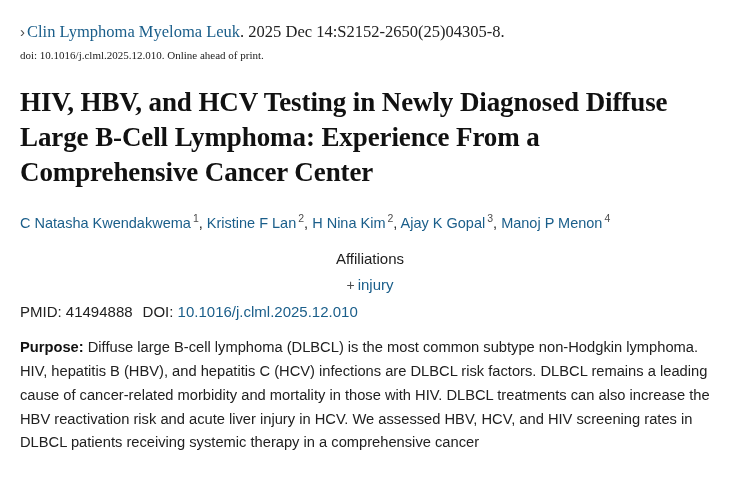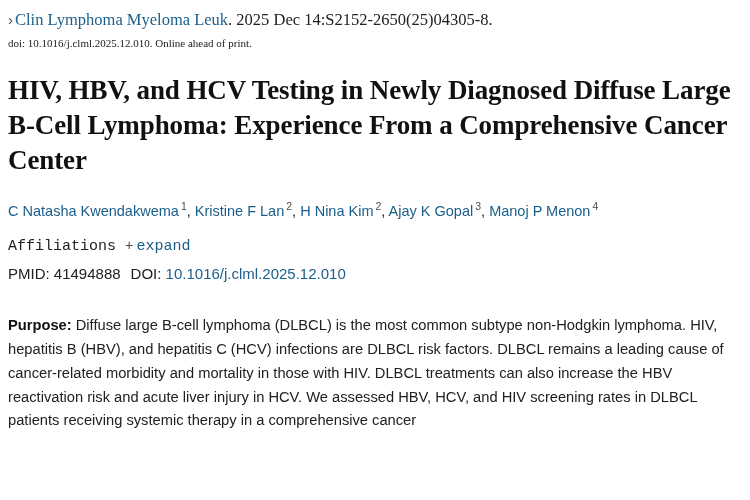--- a/index.html
+++ b/index.html
@@ -11,21 +11,21 @@
     height: 500px;
     background: #ffffff;
     font-family: "Liberation Sans", sans-serif;
     color: #212121;
     overflow: hidden;
   }
   .page {
     position: relative;
     width: 750px;
     height: 500px;
-    padding: 0;
+    padding: 12px;
     box-sizing: border-box;
   }
   .content {
     padding: 8px 18px 0 8px;
   }
 
   
   .citation {
     font-family: "Liberation Serif", serif;
     font-size: 16.5px;
@@ -85,45 +85,46 @@
     font-size: 10.5px;
     vertical-align: super;
     color: #4c4c4c;
     margin-left: 2px;
     cursor: pointer;
   }
   .comma { color: #212121; }
 
   
   .affil-row {
-    font-family: Liberation Mono, monospace;
+    font-family: Liberation Sans, sans-serif;
     font-size: 15px;
     color: #212121;
     margin: 0 0 10px 0;
     display: flex;
     align-items: center;
     gap: 9px;
+    flex-direction: column;
   }
   .expand-toggle {
     color: #1a5e8a;
     cursor: pointer;
     font-size: 15px;
   }
   .plus-icon {
     color: #4c4c4c;
     font-size: 14px;
     margin-right: 3px;
   }
 
   
   .ids {
     font-family: "Liberation Sans", sans-serif;
     font-size: 15px;
     color: #212121;
-    margin: 0 0 32px 0;
+    margin: 0 0 16px 0;
   }
   .ids .sep { display: inline-block; width: 10px; }
   .doi-link {
     color: #1a5e8a;
     text-decoration: none;
     cursor: pointer;
   }
 
   
   .abstract-heading {
@@ -159,21 +160,21 @@
     <div class="doi-line">doi: 10.1016/j.clml.2025.12.010. Online ahead of print.</div>
 
     <h1 class="title">HIV, HBV, and HCV Testing in Newly Diagnosed Diffuse Large B-Cell Lymphoma: Experience From a Comprehensive Cancer Center</h1>
 
     <div class="authors">
       <a class="author" href="#">C Natasha Kwendakwema</a><span class="aff-sup">1</span><span class="comma">, </span><a class="author" href="#">Kristine F Lan</a><span class="aff-sup">2</span><span class="comma">, </span><a class="author" href="#">H Nina Kim</a><span class="aff-sup">2</span><span class="comma">, </span><a class="author" href="#">Ajay K Gopal</a><span class="aff-sup">3</span><span class="comma">, </span><a class="author" href="#">Manoj P Menon</a><span class="aff-sup">4</span>
     </div>
 
     <div class="affil-row">
       <span>Affiliations</span>
-      <span class="expand-toggle"><span class="plus-icon">+</span><span>expand</span></span>
+      <span class="expand-toggle"><span class="plus-icon">+</span><span>injury</span></span>
     </div>
 
     <div class="ids">
       <span>PMID:</span>
       <span>41494888</span><span class="sep"></span><span>DOI:</span>
       <a class="doi-link" href="#">10.1016/j.clml.2025.12.010</a>
     </div>
 
 
     <p class="abstract-body"><span class="abstract-label">Purpose:</span><span> Diffuse large B-cell lymphoma (DLBCL) is the most common subtype non-Hodgkin lymphoma. HIV, hepatitis B (HBV), and hepatitis C (HCV) infections are DLBCL risk factors. DLBCL remains a leading cause of cancer-related morbidity and mortality in those with HIV. DLBCL treatments can also increase the HBV reactivation risk and acute liver injury in HCV. We assessed HBV, HCV, and HIV screening rates in DLBCL patients receiving systemic therapy in a comprehensive cancer</span></p>

